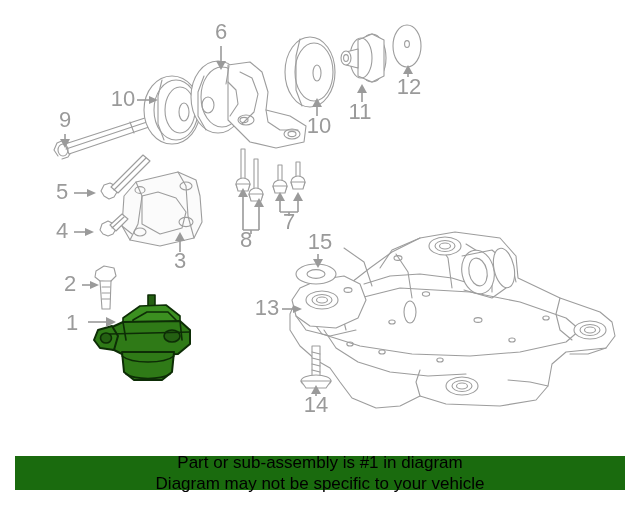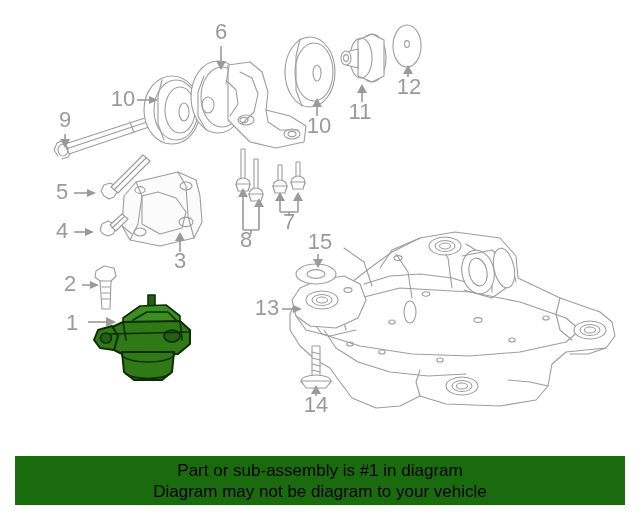--- a/index.html
+++ b/index.html
@@ -87,21 +87,21 @@
     stroke-width: 1.6;
     stroke-linecap: round;
     stroke-linejoin: round;
   }
 
   #notice-banner {
     position: absolute;
     left: 15px;
     top: 456px;
     width: 610px;
-    height: 49px;
+    height: 34px;
     background: #1a6b0e;
     display: flex;
     flex-direction: column;
     align-items: center;
     justify-content: center;
     box-sizing: border-box;
     text-align: right;
   }
   #notice-banner .line {
     color: #000000;
@@ -391,14 +391,14 @@
       <text class="callout-text" text-anchor="middle" x="267" y="309">13</text>
       <text class="callout-text" text-anchor="middle" x="316" y="406">14</text>
       <text class="callout-text" text-anchor="middle" x="320" y="243">15</text>
     </g>
 
   </svg>
 </div>
 
 <div id="notice-banner">
   <div class="line">Part or sub-assembly is #1 in diagram</div>
-  <div class="line">Diagram may not be diagram to your vehicle</div>
+  <div class="line">Diagram may not be specific to your vehicle</div>
 </div>
 
 </body></html>

